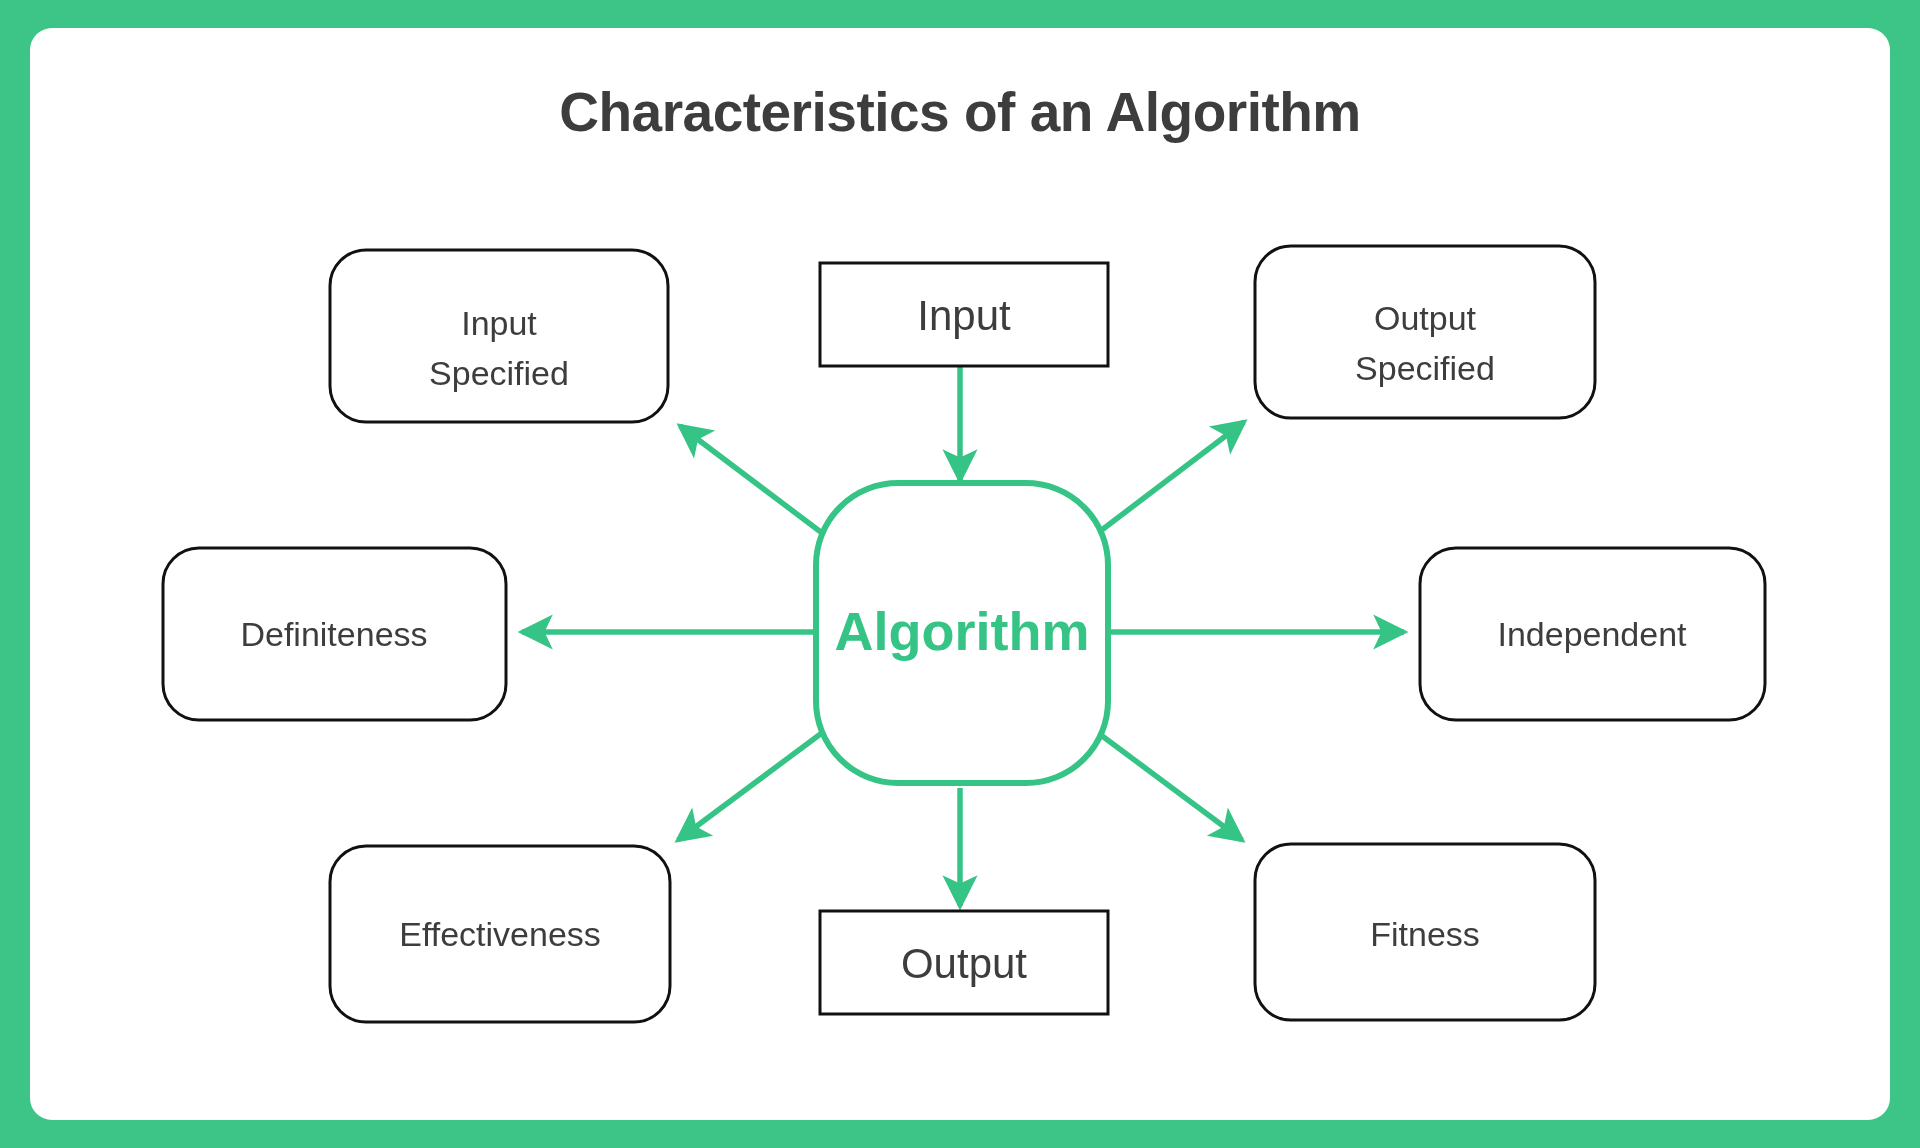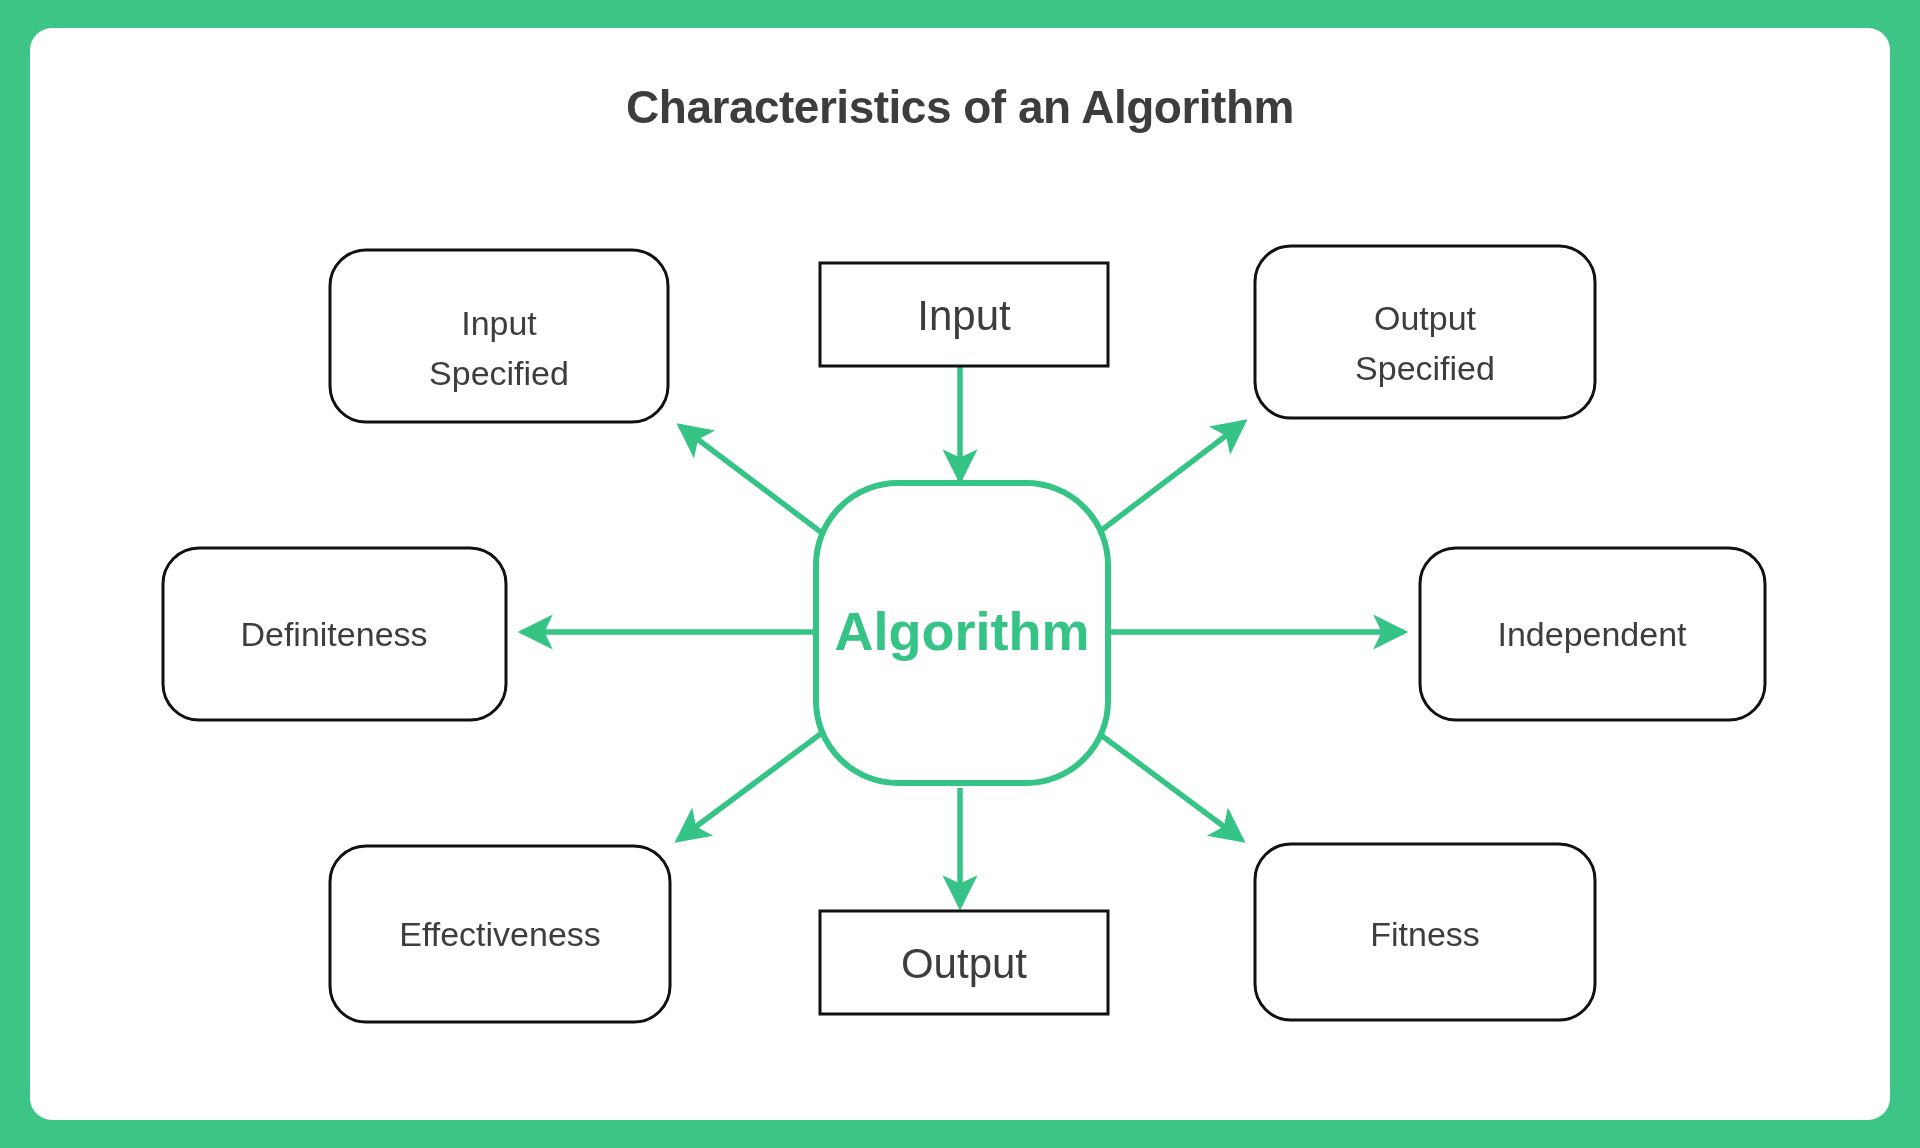--- a/index.html
+++ b/index.html
@@ -29,21 +29,21 @@
     border-radius: 22px;
     box-sizing: border-box;
     overflow: hidden;
   }
   #page-title {
     position: absolute;
     left: 0;
     top: 52px;
     width: 1860px;
     text-align: center;
-    font-size: 46px;
+    font-size: 55px;
     font-weight: bold;
     color: #3d3d3d;
     letter-spacing: -0.5px;
     white-space: nowrap;
   }
   #diagram {
     position: absolute;
     left: 0;
     top: 0;
     width: 1860px;

